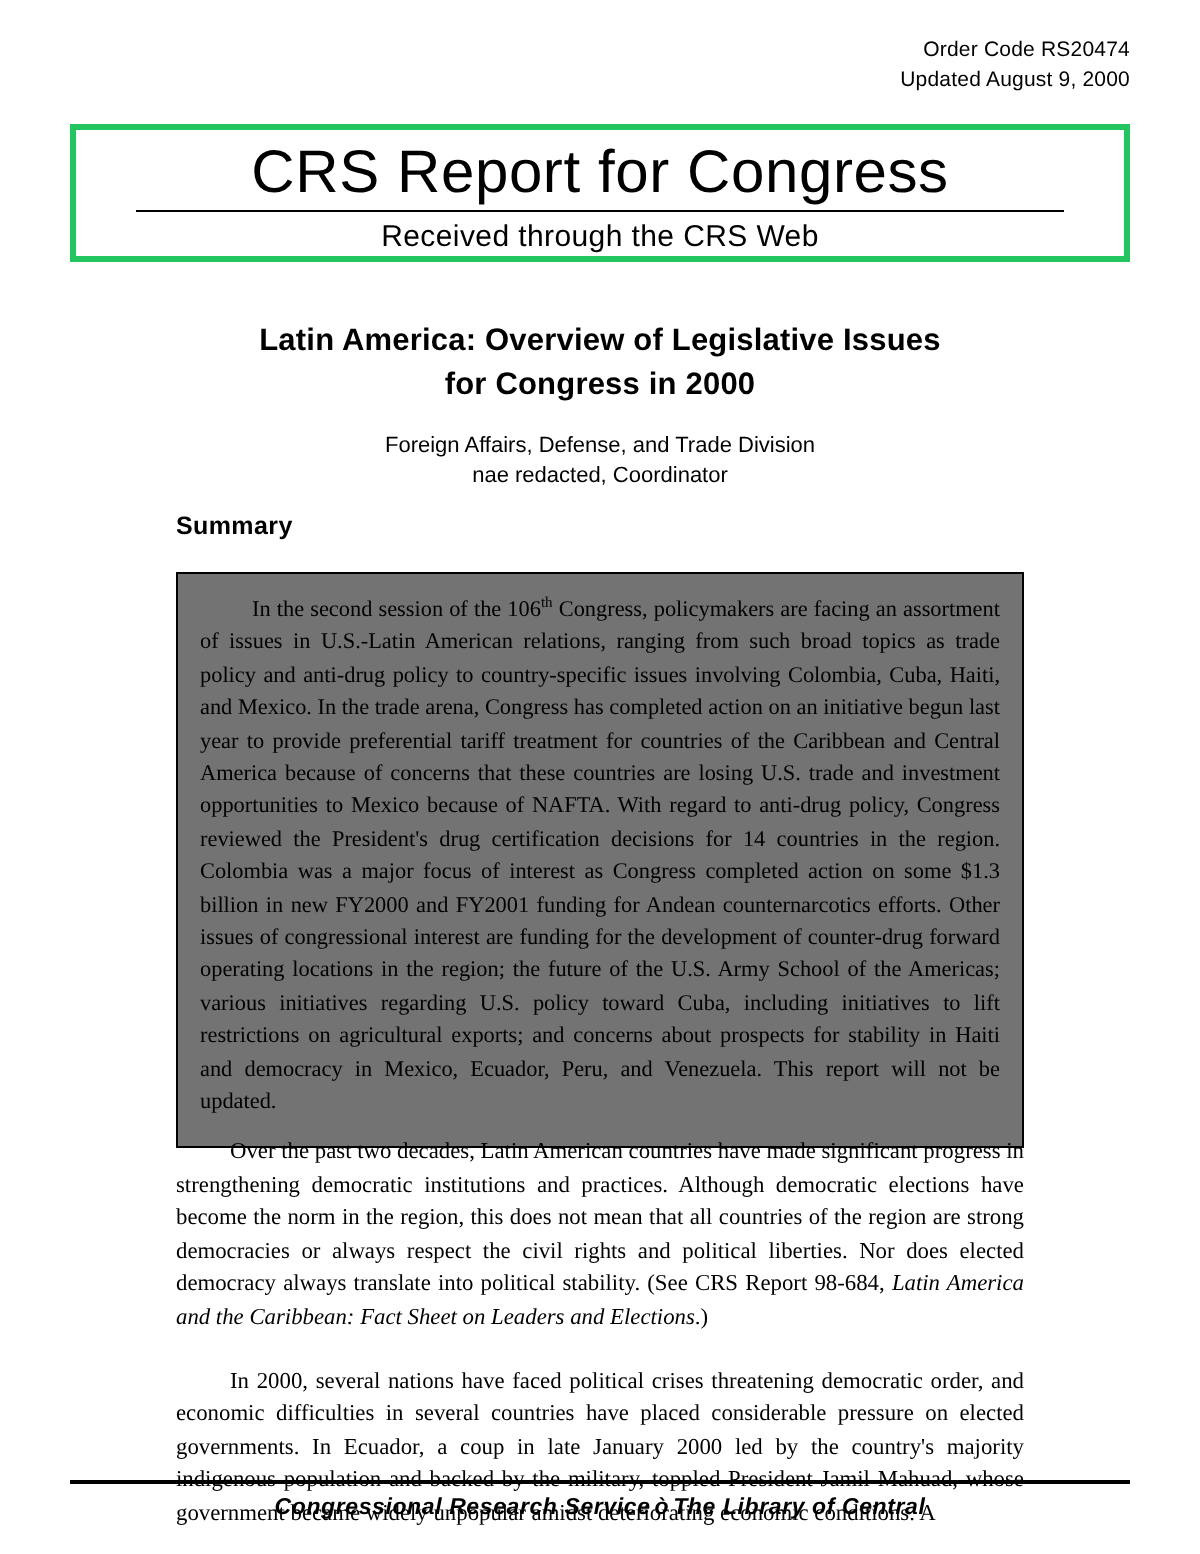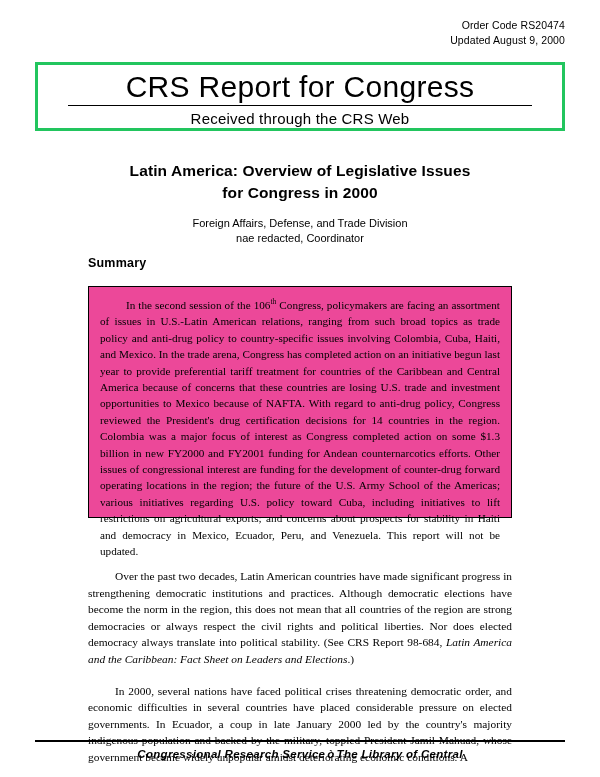--- a/index.html
+++ b/index.html
@@ -99,24 +99,24 @@
     font-family: "Liberation Sans", "DejaVu Sans", sans-serif;
     font-weight: bold;
     font-size: 12.5px;
     letter-spacing: 0.2px;
   }
   .summary-box {
     position: absolute;
     left: 88px;
     top: 286px;
     width: 424px;
-    height: 232px;
+    height: 288px;
     border: 1px solid #000;
     box-sizing: border-box;
-    background: #ec4899;
+    background: #737373;
   }
   .summary-text {
     margin: 10px 11px 0 11px;
     font-family: "Liberation Serif", "DejaVu Serif", serif;
     font-size: 11.2px;
     line-height: 16.4px;
     text-align: justify;
     text-indent: 26px;
     hyphens: none;
   }

